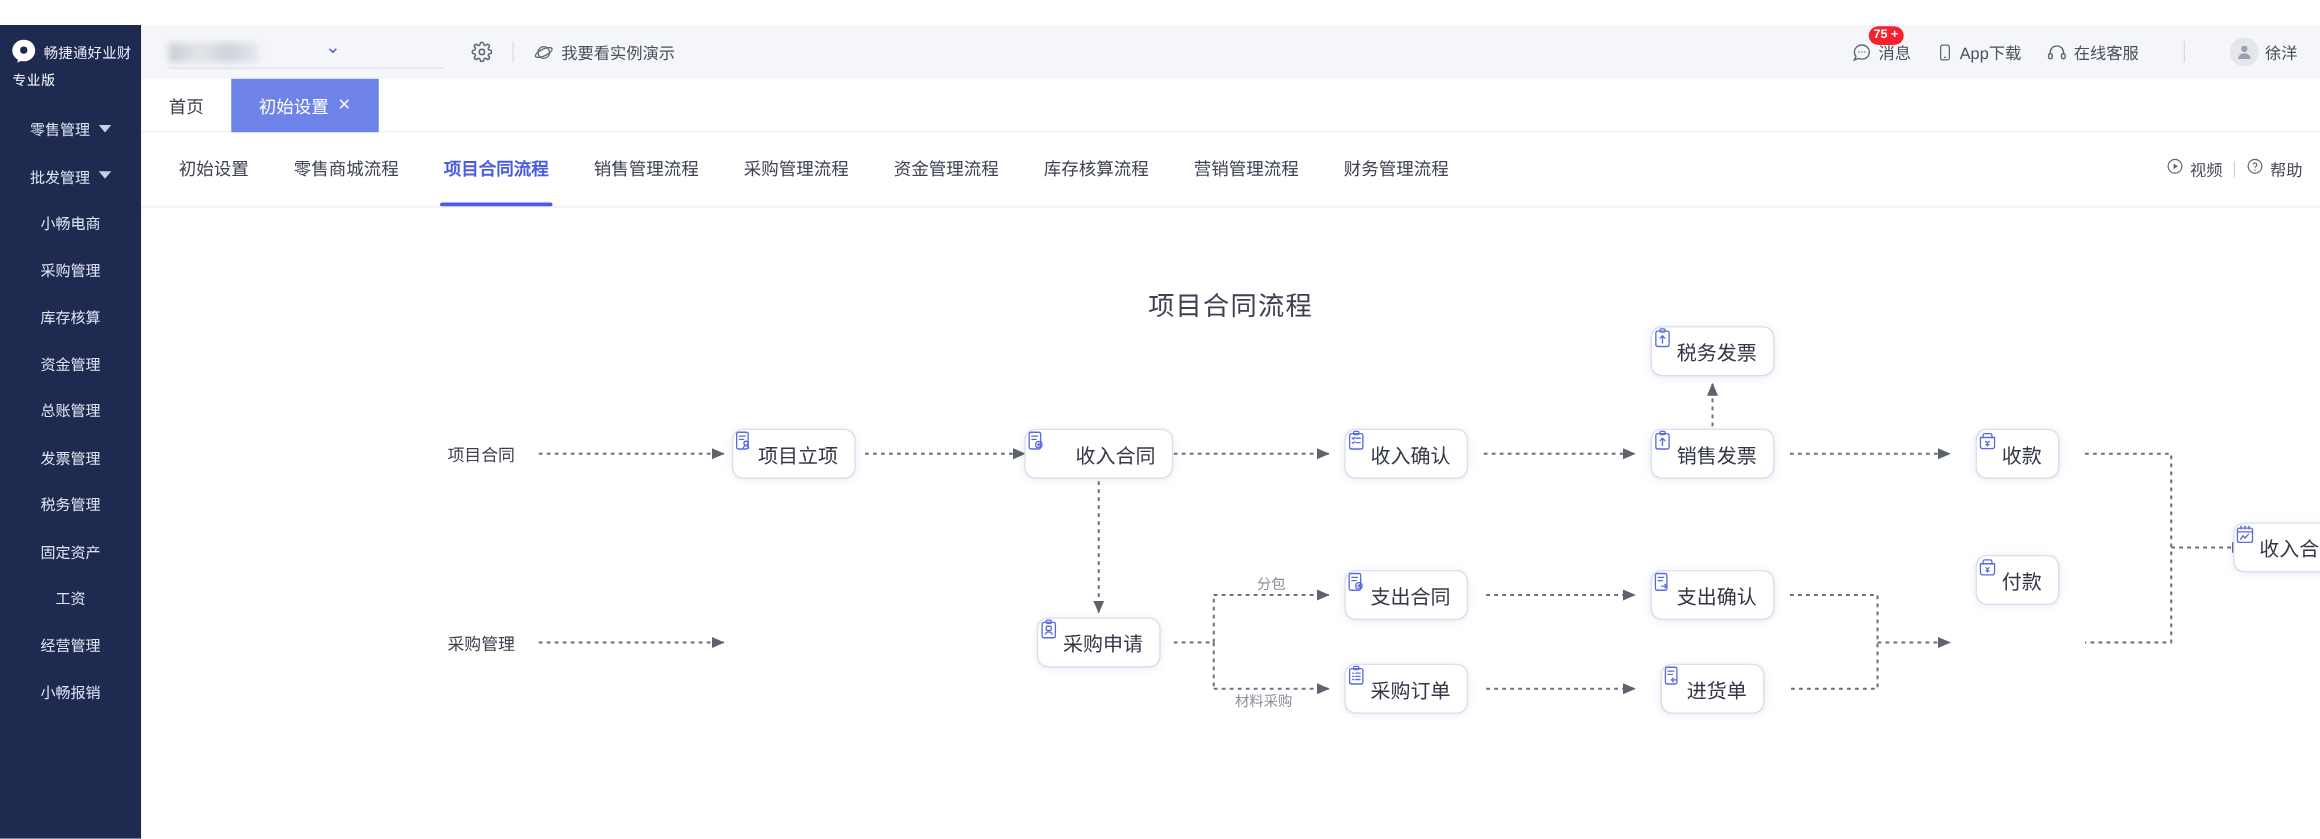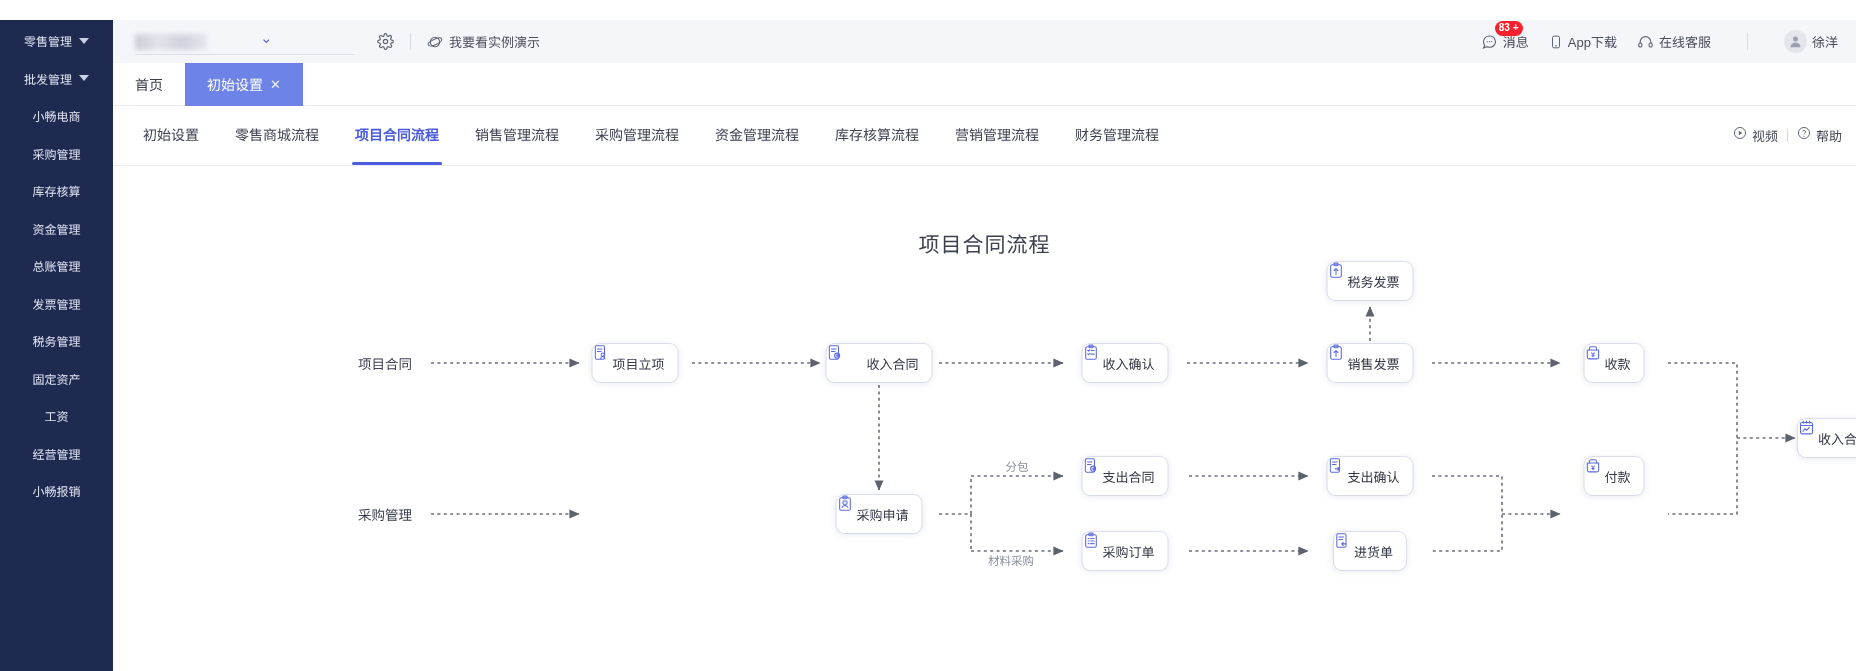--- a/index.html
+++ b/index.html
@@ -115,29 +115,41 @@
     position:absolute; font-size:11.5px; color:#8a8f9e; white-space:nowrap;
     transform:translate(-50%,-50%);
   }
 
   .node {
     position:absolute; height:38px; background:#fff; border-radius:8px;
     box-shadow:0 1px 7px rgba(90,100,170,.16), 0 0 0 1px rgba(225,228,240,.9);
     display:flex; align-items:center; gap:7px; padding:0 13px;
     transform:translate(-50%,-50%); cursor:pointer; white-space:nowrap;
   }
-  .node .nlabel { font-size:13px; color:#343846; }
+  .node .nlabel { font-size:16px; color:#343846; }
   .node .nicon { width:17px; height:17px; flex:none; display:block; }
 </style>
 </head>
 <body>
 
 <div id="app">
 
   <aside class="sidebar">
+    <div class="logo-wrap">
+      <div class="logo-row">
+        <span class="logo-mark">
+          <svg width="22" height="22" viewBox="0 0 24 24">
+            <path d="M12 2C6.5 2 2 6.2 2 11.3c0 3.4 2 6.4 5 8.1l-.6 2.6 3.1-1.5c.8.2 1.6.3 2.5.3 5.5 0 10-4.2 10-9.5S17.5 2 12 2z" fill="#fff"></path>
+            <circle cx="12" cy="11" r="3.2" fill="#1f2a50"></circle>
+          </svg>
+        </span>
+        <span class="logo-text">畅捷通好业财</span>
+      </div>
+      <span class="logo-badge">专业版</span>
+    </div>
     <nav class="side-list">
         <div class="side-item">
           <span>零售管理</span>
           <span class="caret"></span>
         </div>
         <div class="side-item">
           <span>批发管理</span>
           <span class="caret"></span>
         </div>
         <div class="side-item">
@@ -199,21 +211,21 @@
 
     <div class="topbar-right">
       <span class="tb-item">
         <svg width="17" height="16" viewBox="0 0 24 24" fill="none" stroke="#5f6474" stroke-width="1.7">
           <path d="M21 11.5a8.4 8.4 0 0 1-9 8.4 9.3 9.3 0 0 1-3.8-.8L3 21l1.9-4.1A8.4 8.4 0 0 1 3 11.5a8.4 8.4 0 0 1 9-8.4 8.4 8.4 0 0 1 9 8.4z"></path>
           <circle cx="8.5" cy="11.5" r=".9" fill="#5f6474" stroke="none"></circle>
           <circle cx="12" cy="11.5" r=".9" fill="#5f6474" stroke="none"></circle>
           <circle cx="15.5" cy="11.5" r=".9" fill="#5f6474" stroke="none"></circle>
         </svg>
         <span>消息</span>
-        <span class="badge">83 +</span>
+        <span class="badge">75 +</span>
       </span>
 
       <span class="tb-item">
         <svg width="14" height="16" viewBox="0 0 24 24" fill="none" stroke="#5f6474" stroke-width="1.7">
           <rect x="6" y="2" width="12" height="20" rx="2.5"></rect>
           <line x1="10.5" y1="18.6" x2="13.5" y2="18.6"></line>
         </svg>
         <span>App下载</span>
       </span>
 
@@ -464,21 +476,21 @@
           <span style="display: flex; align-items: center;">
             <svg class="nicon" viewBox="0 0 24 24">
               <rect x="4" y="2.5" width="13" height="19" rx="2" fill="none" stroke="#5b6bdf" stroke-width="1.5" stroke-linecap="round" stroke-linejoin="round"></rect>
               <line x1="7" y1="7" x2="13.5" y2="7" fill="none" stroke="#5b6bdf" stroke-width="1.5" stroke-linecap="round" stroke-linejoin="round"></line>
               <line x1="7" y1="10.5" x2="12" y2="10.5" fill="none" stroke="#5b6bdf" stroke-width="1.5" stroke-linecap="round" stroke-linejoin="round"></line>
               <path d="M16.5 16.8h-5.4M13 14.8l-2.2 2 2.2 2" fill="none" stroke="#5b6bdf" stroke-width="1.5" stroke-linecap="round" stroke-linejoin="round"></path>
             </svg>
           </span>
           <span class="nlabel">进货单</span>
         </div>
-        <div class="node" style="left: 1501px; top: 309px;">
+        <div class="node" style="left: 1501px; top: 297px;">
           <span style="display: flex; align-items: center;">
             <svg class="nicon" viewBox="0 0 24 24">
               <path d="M4 8.5h16v10a2.5 2.5 0 0 1-2.5 2.5h-11A2.5 2.5 0 0 1 4 18.5z" fill="none" stroke="#5b6bdf" stroke-width="1.5" stroke-linecap="round" stroke-linejoin="round"></path>
               <path d="M7 8.5V6a2 2 0 0 1 2-2h6a2 2 0 0 1 2 2v2.5" fill="none" stroke="#5b6bdf" stroke-width="1.5" stroke-linecap="round" stroke-linejoin="round"></path>
               <path d="M10.3 12.8l1.7 2 1.7-2M12 14.8v3.2M10.4 16.4h3.2" fill="none" stroke="#5b6bdf" stroke-width="1.5" stroke-linecap="round" stroke-linejoin="round"></path>
             </svg>
           </span>
           <span class="nlabel">付款</span>
         </div>
       </div>

